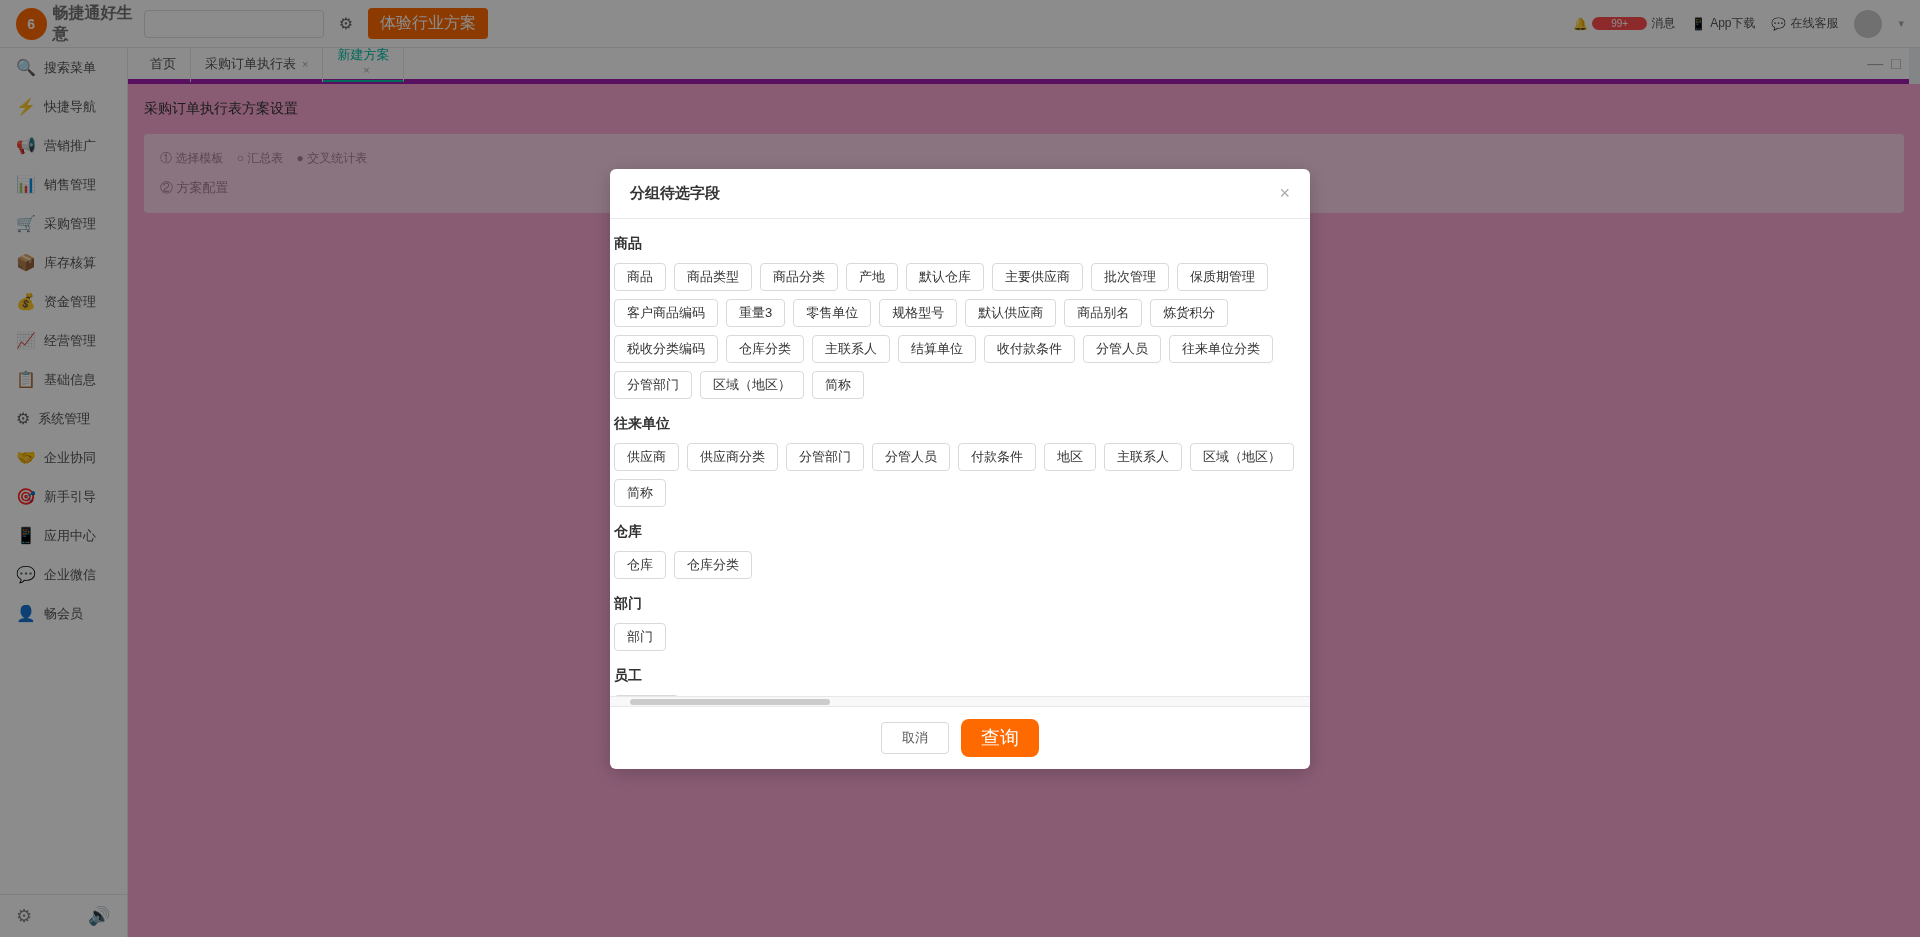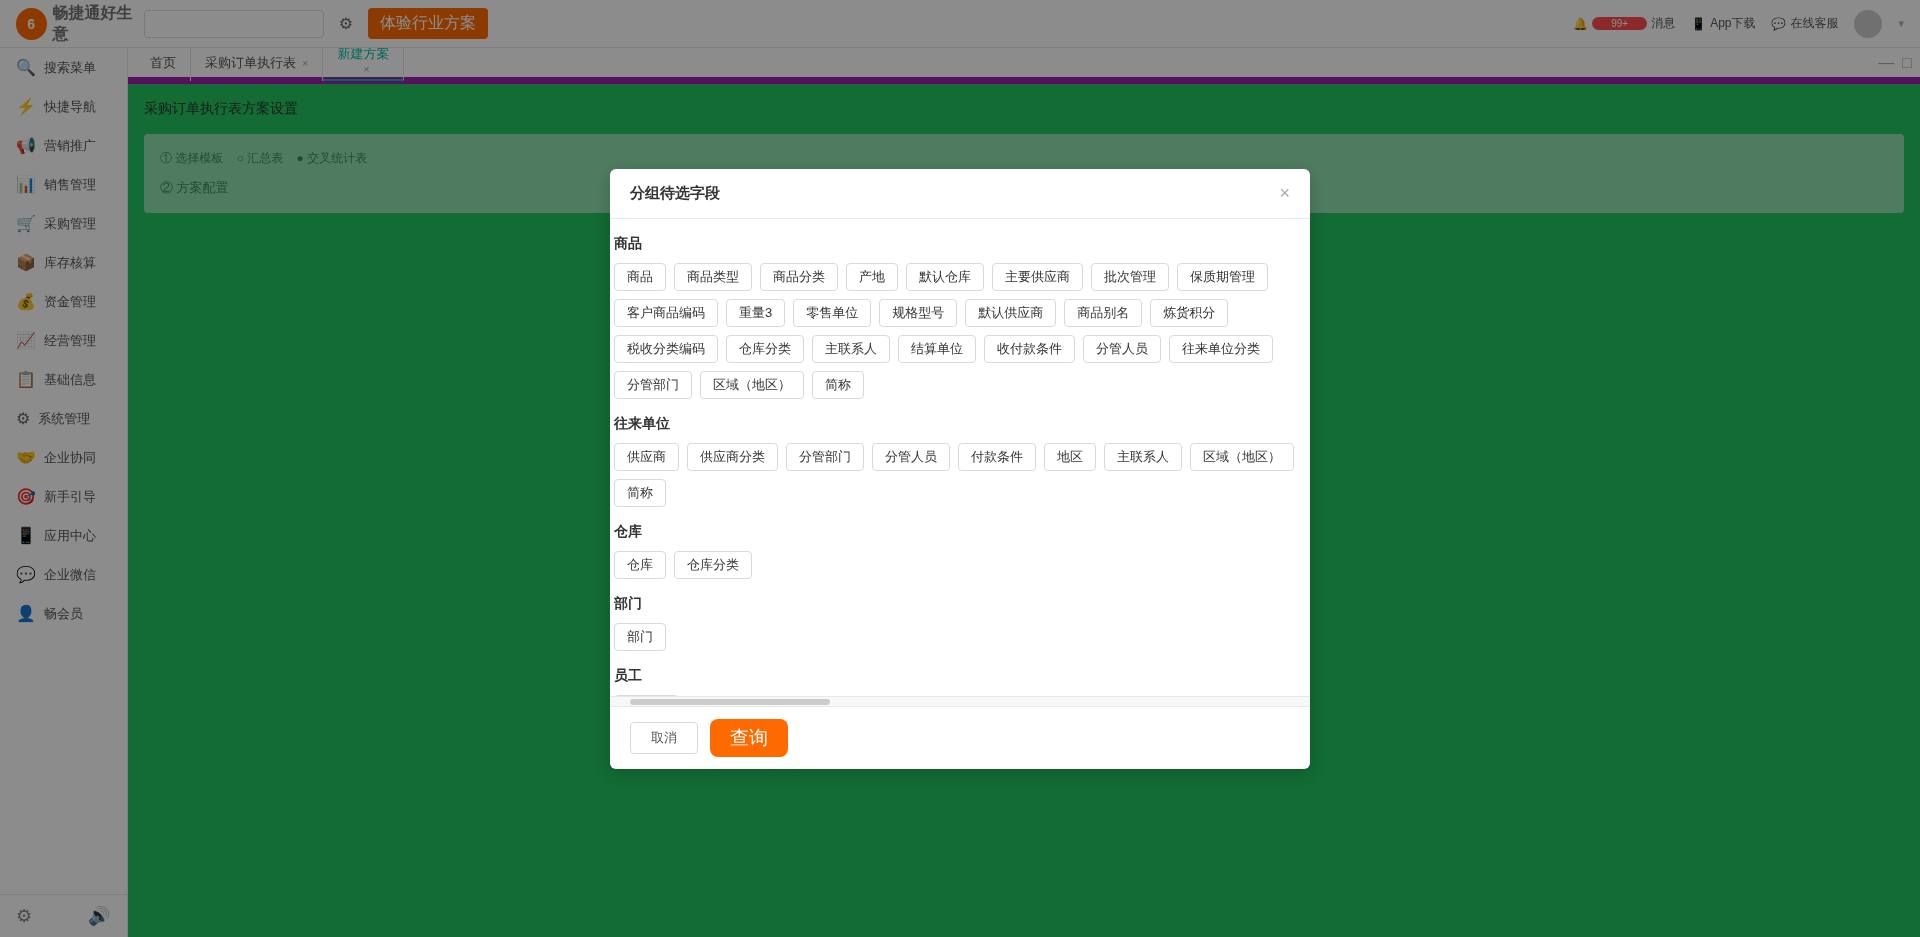--- a/index.html
+++ b/index.html
@@ -52,22 +52,22 @@
     .avatar {
       width: 28px; height: 28px; border-radius: 50%; background: #ccc;
     }
 
     
     .tabs-bar {
       height: 36px;
       background: #fff;
       display: flex;
       align-items: center;
-      border-bottom: 7px solid #a21caf;
-      position: fixed; top: 48px; left: 128px; right: 0; z-index: 99;
+      border-bottom: 5px solid #a21caf;
+      position: fixed; top: 48px; left: 128px; right: 11px; z-index: 99;
       padding: 0 8px;
     }
     .tab-item {
       height: 36px; display: flex; align-items: center; padding: 0 14px;
       font-size: 13px; color: #555; cursor: pointer; border-right: 1px solid #e8e8e8;
       white-space: nowrap;
     }
     .tab-item.active { color: #00bfa5; border-bottom: 2px solid #00bfa5; flex-direction: column; }
     .tab-close { margin-left: 6px; color: #aaa; font-size: 11px; }
 
@@ -85,21 +85,21 @@
     .sidebar-bottom {
       position: absolute; bottom: 0; left: 0; right: 0;
       display: flex; align-items: center; justify-content: space-between;
       padding: 10px 16px; border-top: 1px solid #e8e8e8;
     }
     .sidebar-bottom-icon { font-size: 18px; color: #888; cursor: pointer; }
 
     
     .main-content {
       position: fixed; top: 84px; left: 128px; right: 0; bottom: 0;
-      overflow: auto; background: #22c55e;
+      overflow: auto; background: #f9a8d4;
       padding: 16px;
     }
     .page-title { font-size: 14px; color: #333; margin-bottom: 16px; }
 
     
     .form-card {
       background: #fff; border-radius: 4px; padding: 16px;
       opacity: 0.5;
     }
 
@@ -119,21 +119,21 @@
       display: flex; align-items: center; justify-content: space-between;
       padding: 14px 20px; border-bottom: 1px solid #e8e8e8;
       flex-shrink: 0;
     }
     .modal-title { font-size: 15px; font-weight: 600; color: #333; font-family: Liberation Mono, monospace; }
     .modal-close { font-size: 18px; color: #aaa; cursor: pointer; }
     .modal-body {
       flex: 1; overflow-y: auto; padding: 16px 4px;
     }
     .modal-footer {
-      display: flex; align-items: center; justify-content: flex-start; gap: 12px;
+      display: flex; align-items: center; justify-content: center; gap: 12px;
       padding: 12px 20px; border-top: 1px solid #e8e8e8; flex-shrink: 0;
     }
 
     
     .section-title {
       font-size: 14px; font-weight: 600; color: #333;
       margin: 16px 0 10px 0;
     }
     .section-title:first-child { margin-top: 0; }
     .fields-grid {

